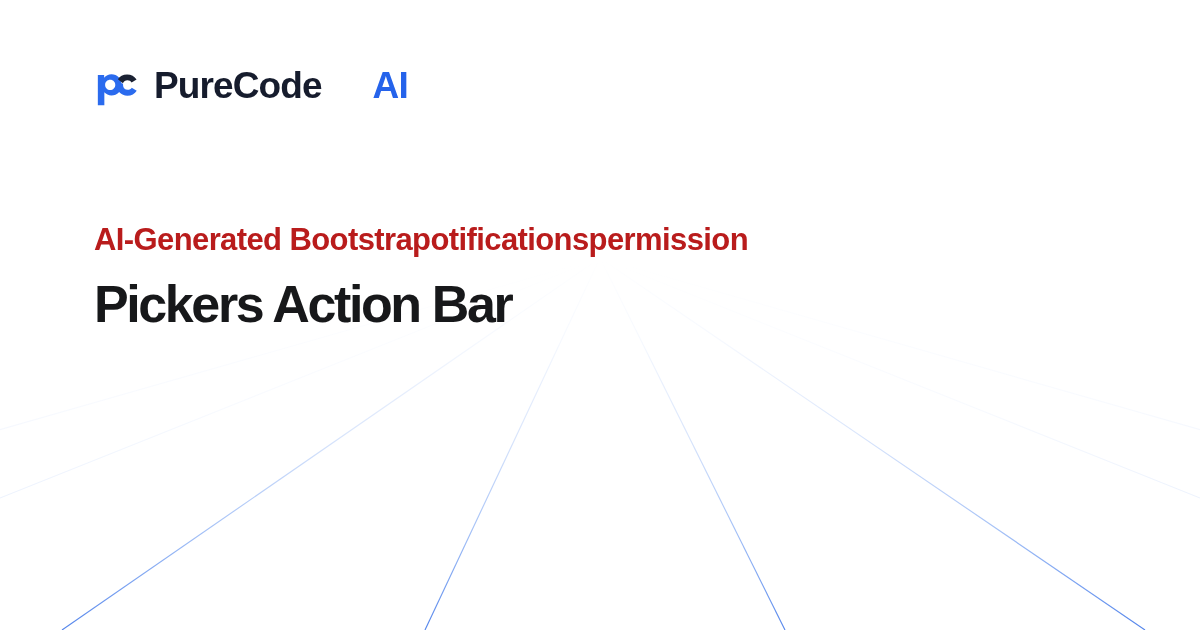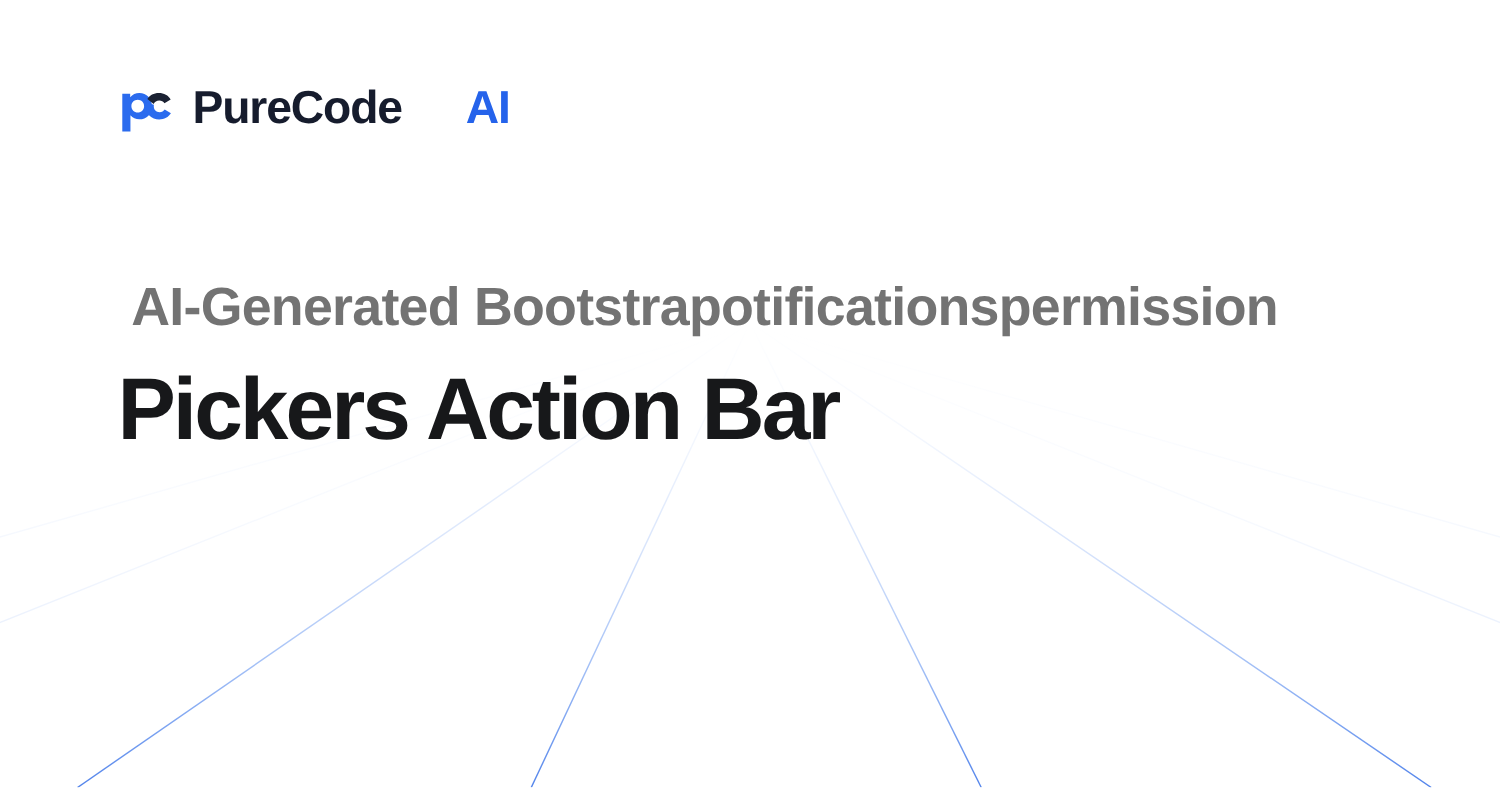--- a/index.html
+++ b/index.html
@@ -66,32 +66,31 @@
   
   .headline-block {
     position:absolute;
     left:94px;
     top:222px;
     width:1040px;
     z-index:2;
   }
 
   .eyebrow {
-    font-size:43px;
+    font-size:31px;
     font-weight:700;
     letter-spacing:-0.6px;
     line-height:1.16;
-    color:#737373;
+    color:#b91c1c;
     white-space:nowrap;
     margin-bottom:18px;
-    margin-left:11px;
   }
 
   .headline {
-    font-size:70px;
+    font-size:52px;
     font-weight:700;
     letter-spacing:-2.4px;
     line-height:1.08;
     color:#17181A;
     white-space:nowrap;
   }
 </style>
 </head>
 <body>
 

